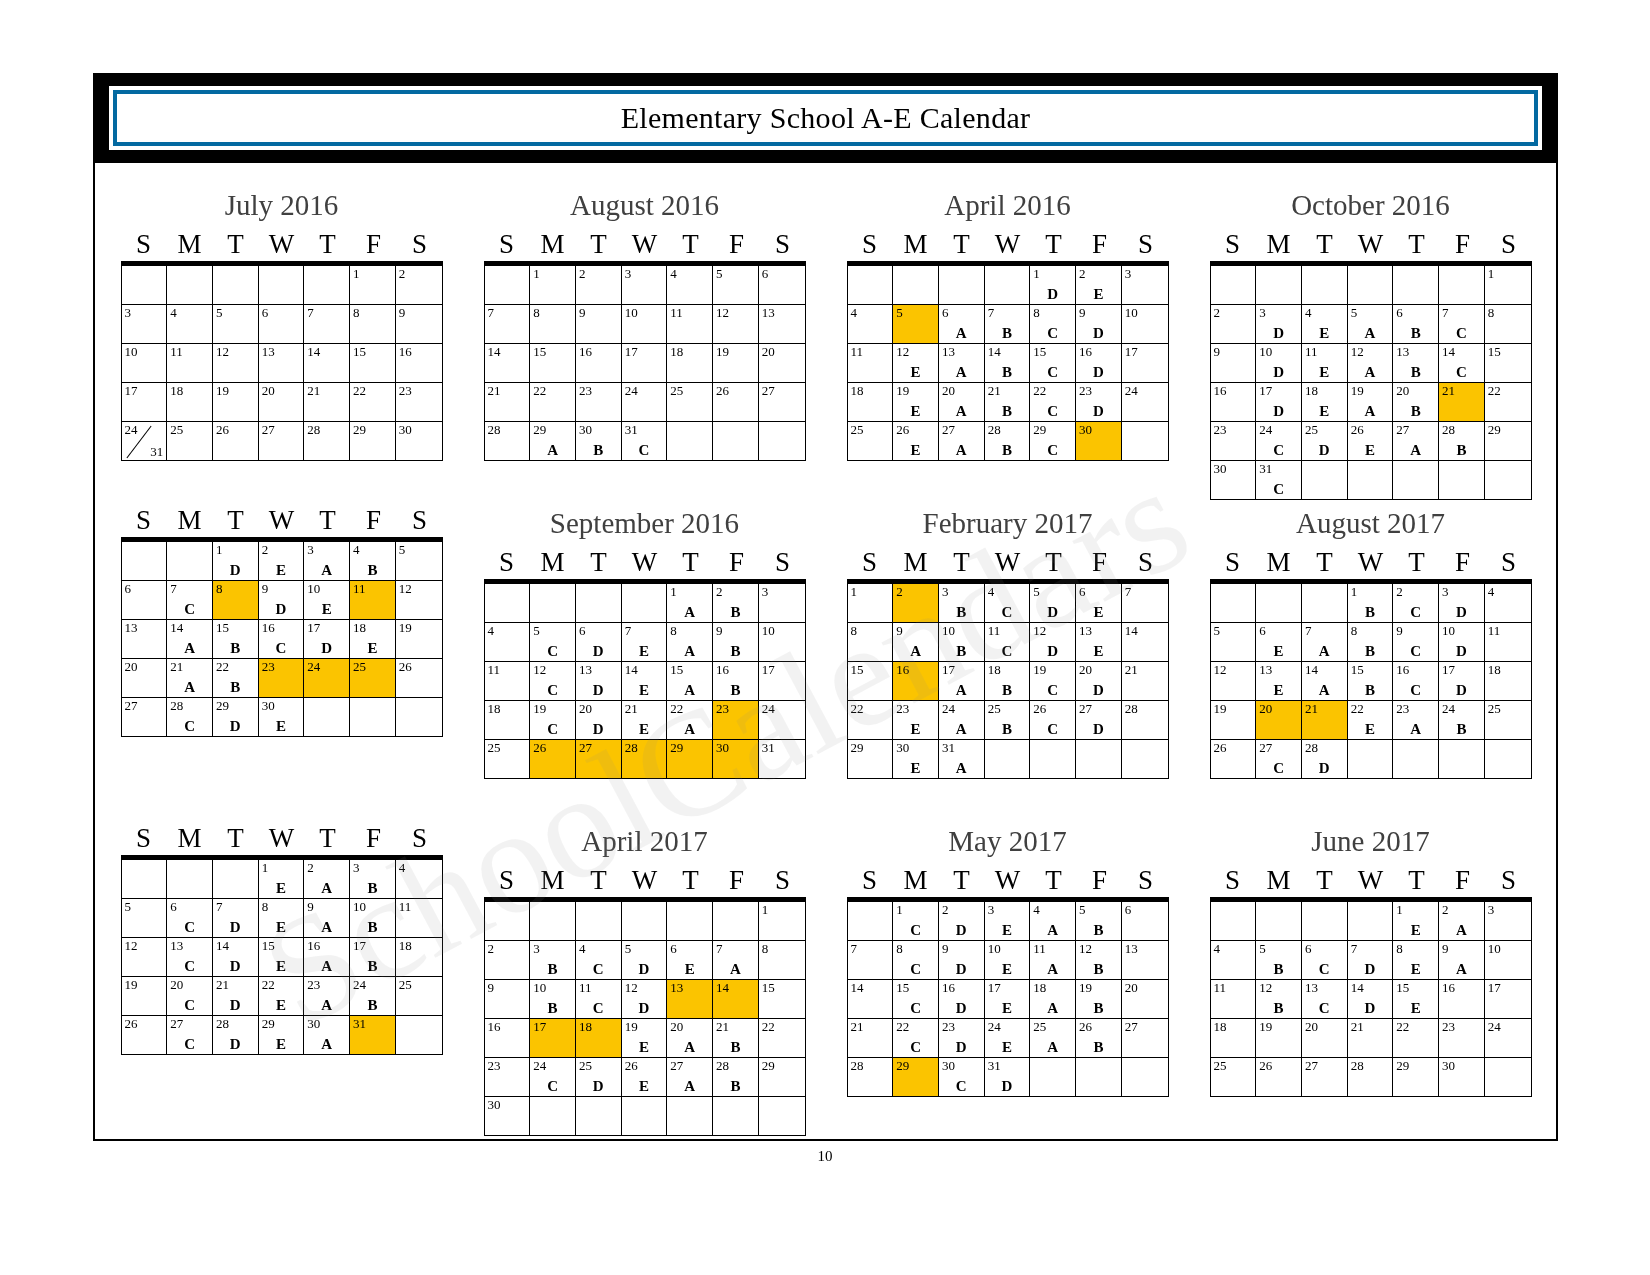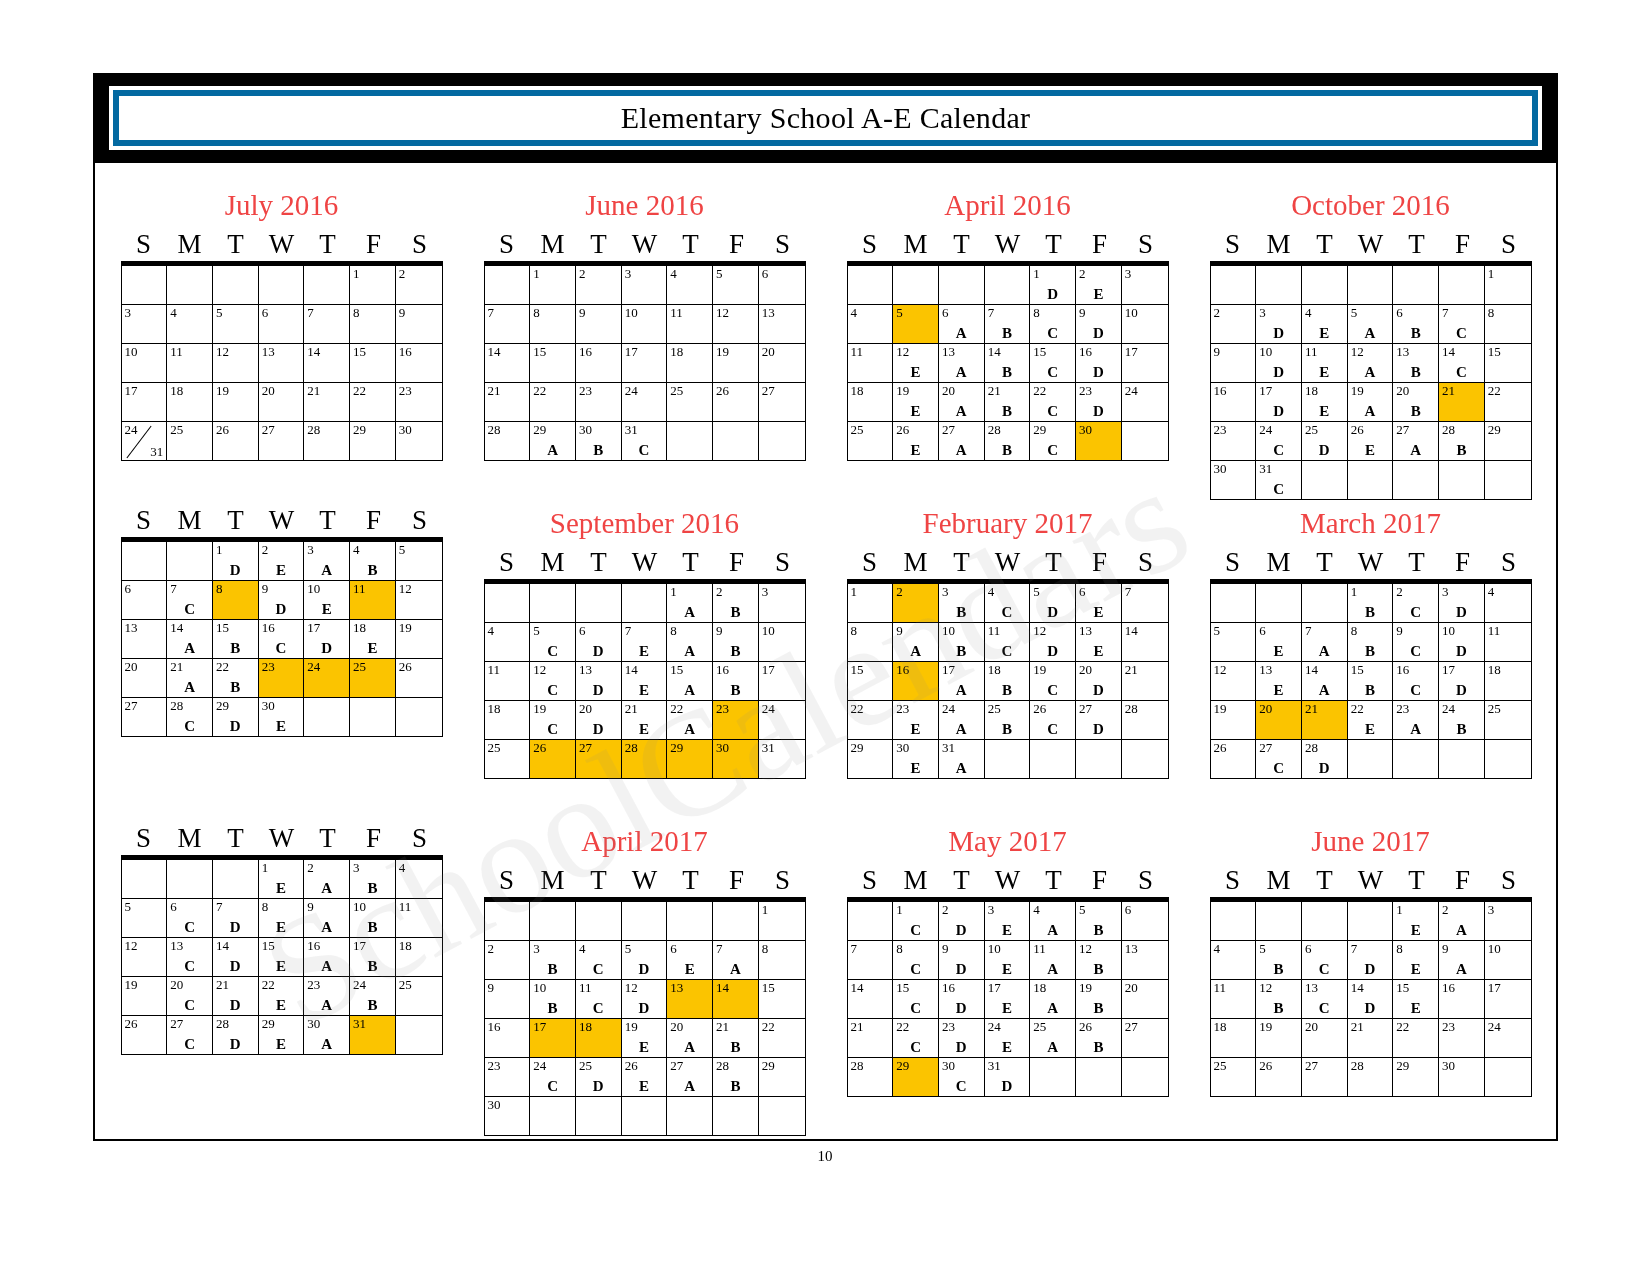--- a/index.html
+++ b/index.html
@@ -30,21 +30,21 @@
     padding:11px 14px;
   }
   #title-inner {
     width:100%; height:100%;
     background:#fff;
     border:2px solid #000;
     display:flex; align-items:center; justify-content:center;
   }
   #title-inner-pad {
     width:calc(100% - 8px); height:calc(100% - 8px);
-    border:6px solid #0369a1;
+    border:4px solid #0369a1;
     display:flex; align-items:center; justify-content:center;
   }
   #calendar-title {
     font-size:30px;
     letter-spacing:0.3px;
     color:#000;
     white-space:nowrap;
   }
 
   
@@ -56,21 +56,21 @@
     grid-template-columns:repeat(4, 363px);
     grid-template-rows:repeat(3, 318px);
   }
   .month {
     position:relative;
     padding:0 8px;
   }
   .month-name {
     text-align:center;
     font-size:29px;
-    color:#ef4444;
+    color:#404040;
     line-height:1;
     padding-top:6px;
     height:42px;
     white-space:nowrap;
   }
   .dow-row {
     display:grid;
     grid-template-columns:repeat(7, 1fr);
     width:322px;
     margin:0 auto;
@@ -305,21 +305,21 @@
           <div class="cell">
             <span class="daynum">29</span>
           </div>
           <div class="cell">
             <span class="daynum">30</span>
           </div>
         </div>
       </div>
     </div>
     <div class="month">
-      <div class="month-name">June 2016</div>
+      <div class="month-name">August 2016</div>
       <div class="dow-row">
         <div class="dow">S</div>
         <div class="dow">M</div>
         <div class="dow">T</div>
         <div class="dow">W</div>
         <div class="dow">T</div>
         <div class="dow">F</div>
         <div class="dow">S</div>
       </div>
       <div class="grid-wrap">
@@ -1131,21 +1131,21 @@
             <span class="letter">A</span>
           </div>
           <div class="cell empty"></div>
           <div class="cell empty"></div>
           <div class="cell empty"></div>
           <div class="cell empty"></div>
         </div>
       </div>
     </div>
     <div class="month">
-      <div class="month-name">March 2017</div>
+      <div class="month-name">August 2017</div>
       <div class="dow-row">
         <div class="dow">S</div>
         <div class="dow">M</div>
         <div class="dow">T</div>
         <div class="dow">W</div>
         <div class="dow">T</div>
         <div class="dow">F</div>
         <div class="dow">S</div>
       </div>
       <div class="grid-wrap">

